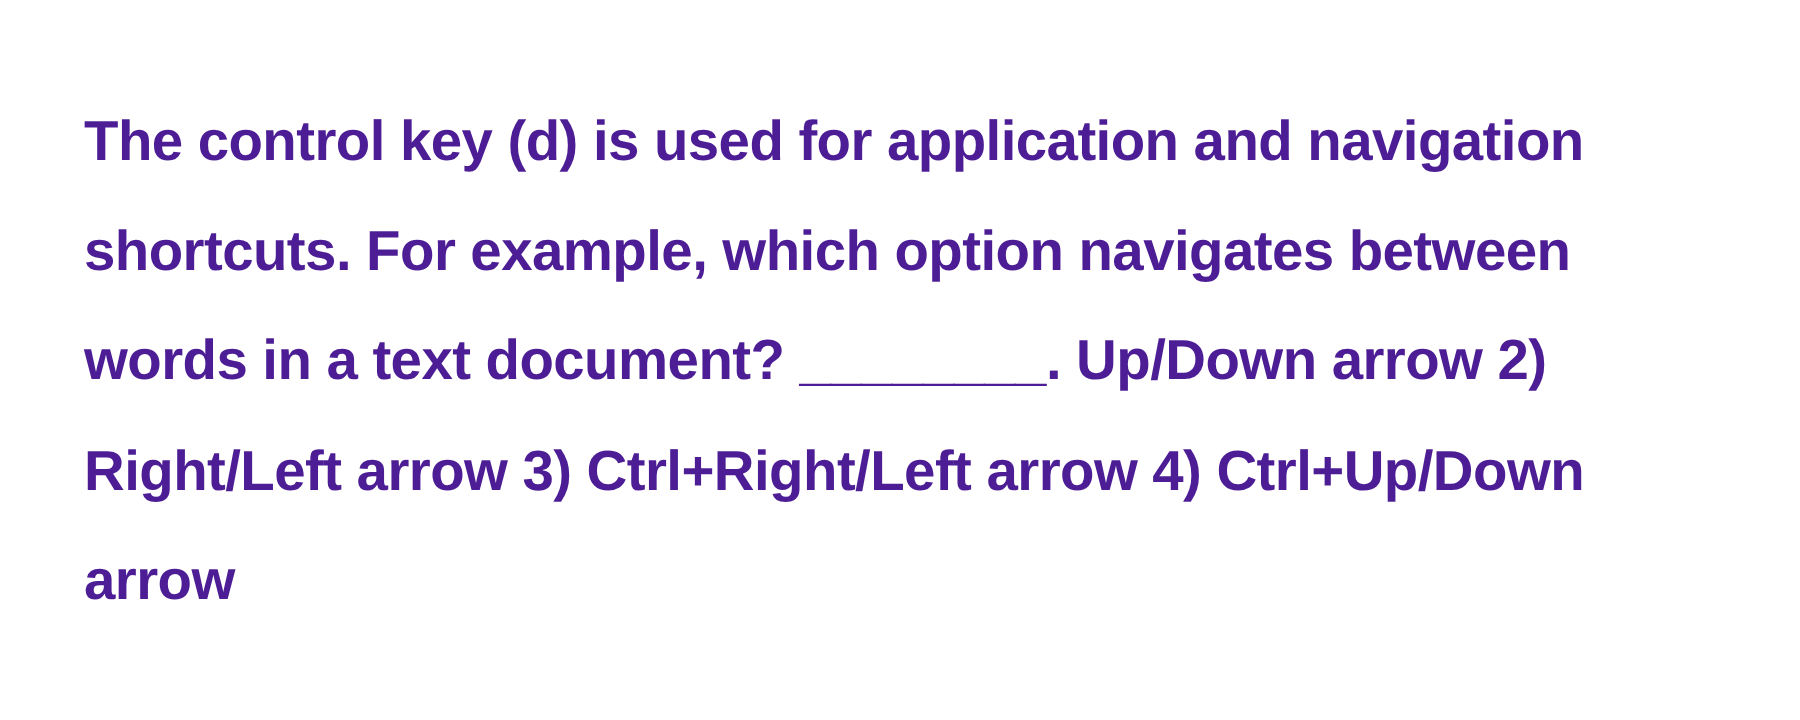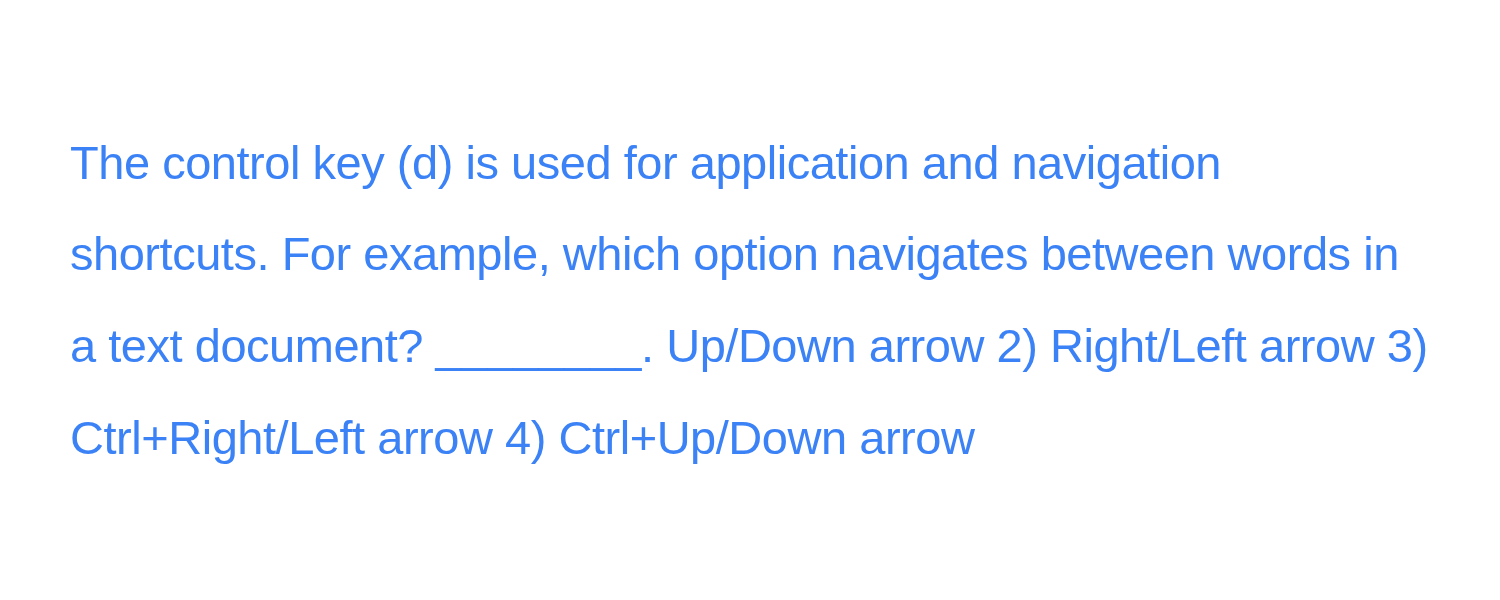--- a/index.html
+++ b/index.html
@@ -13,22 +13,22 @@
       background: #ffffff;
       font-family: -apple-system, BlinkMacSystemFont, "Segoe UI", Helvetica, Arial, sans-serif;
       display: flex;
       align-items: center;
       justify-content: flex-start;
       padding: 60px 70px;
     }
     .question-text {
       font-size: 47px;
       line-height: 1.95;
-      color: #3b82f6;
-      font-weight: 400;
+      color: #4c1d95;
+      font-weight: 700;
       letter-spacing: -0.01em;
       max-width: 1380px;
     }
   </style>
 </head>
 <body>
 
 <div class="question-text">The control key (d) is used for application and navigation shortcuts. For example, which option navigates between words in a text document? ________. Up/Down arrow 2) Right/Left arrow 3) Ctrl+Right/Left arrow 4) Ctrl+Up/Down arrow</div>
 
 </body></html>

